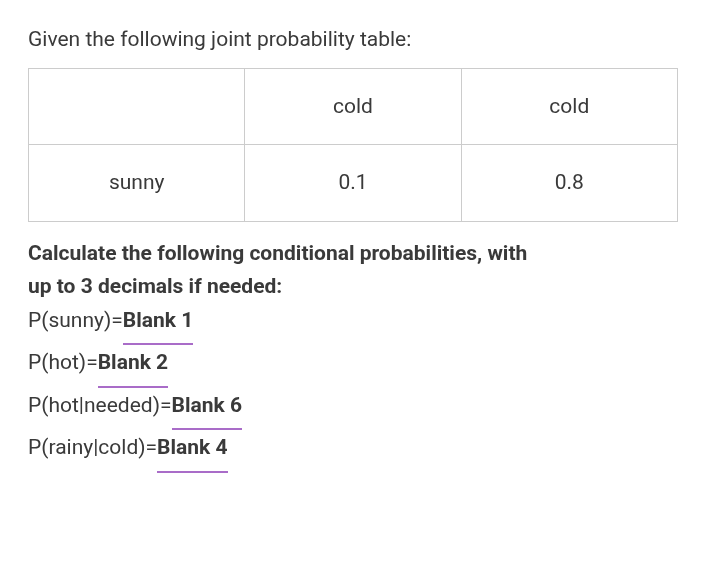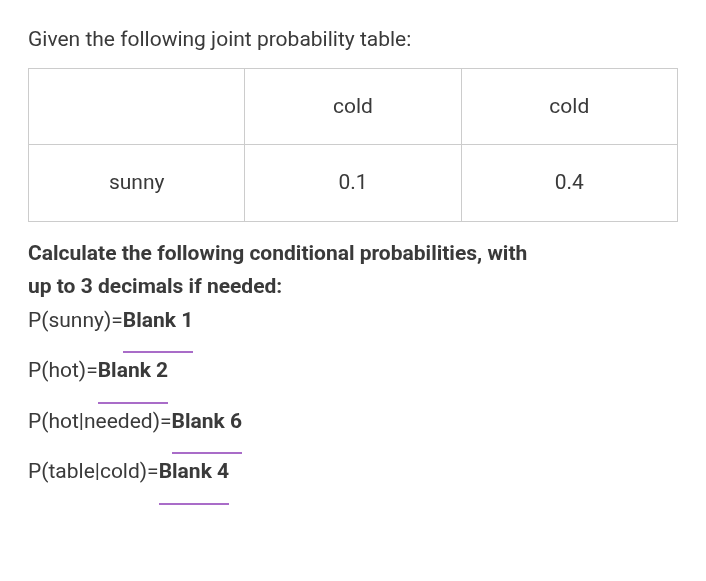--- a/index.html
+++ b/index.html
@@ -37,54 +37,54 @@
       margin-bottom: 2px;
       font-weight: bold;
     }
     .formula-line {
       color: #3a3a3a;
       margin-bottom: 2px;
     }
     .blank {
       font-weight: 700;
       border-bottom: 2px solid #a96cc8;
-      padding-bottom: 15px;
+      padding-bottom: 7px;
       display: inline-block;
     }
   </style>
 </head>
 <body>
 
 <div class="intro">Given the following joint probability table:</div>
 
 <table>
   <tbody>
       <tr>
     <th></th>
     <th>cold</th>
     <th>cold</th>
   </tr>
   <tr>
     <td>sunny</td>
     <td>0.1</td>
-    <td>0.4</td>
+    <td>0.8</td>
   </tr>
 </tbody>
   </table>
 
 <div class="post-text">Calculate the following conditional probabilities, with</div>
 <div class="post-text">up to 3 decimals if needed:</div>
 
 <div class="formula-line">
   <span>P(sunny)=</span><span class="blank">Blank 1</span>
 </div>
 
 <div class="formula-line">
   <span>P(hot)=</span><span class="blank">Blank 2</span>
 </div>
 
 <div class="formula-line">
   <span>P(hot|needed)=</span><span class="blank">Blank 6</span>
 </div>
 
 <div class="formula-line">
-  <span>P(table|cold)=</span><span class="blank">Blank 4</span>
+  <span>P(rainy|cold)=</span><span class="blank">Blank 4</span>
 </div>
 
 </body></html>

